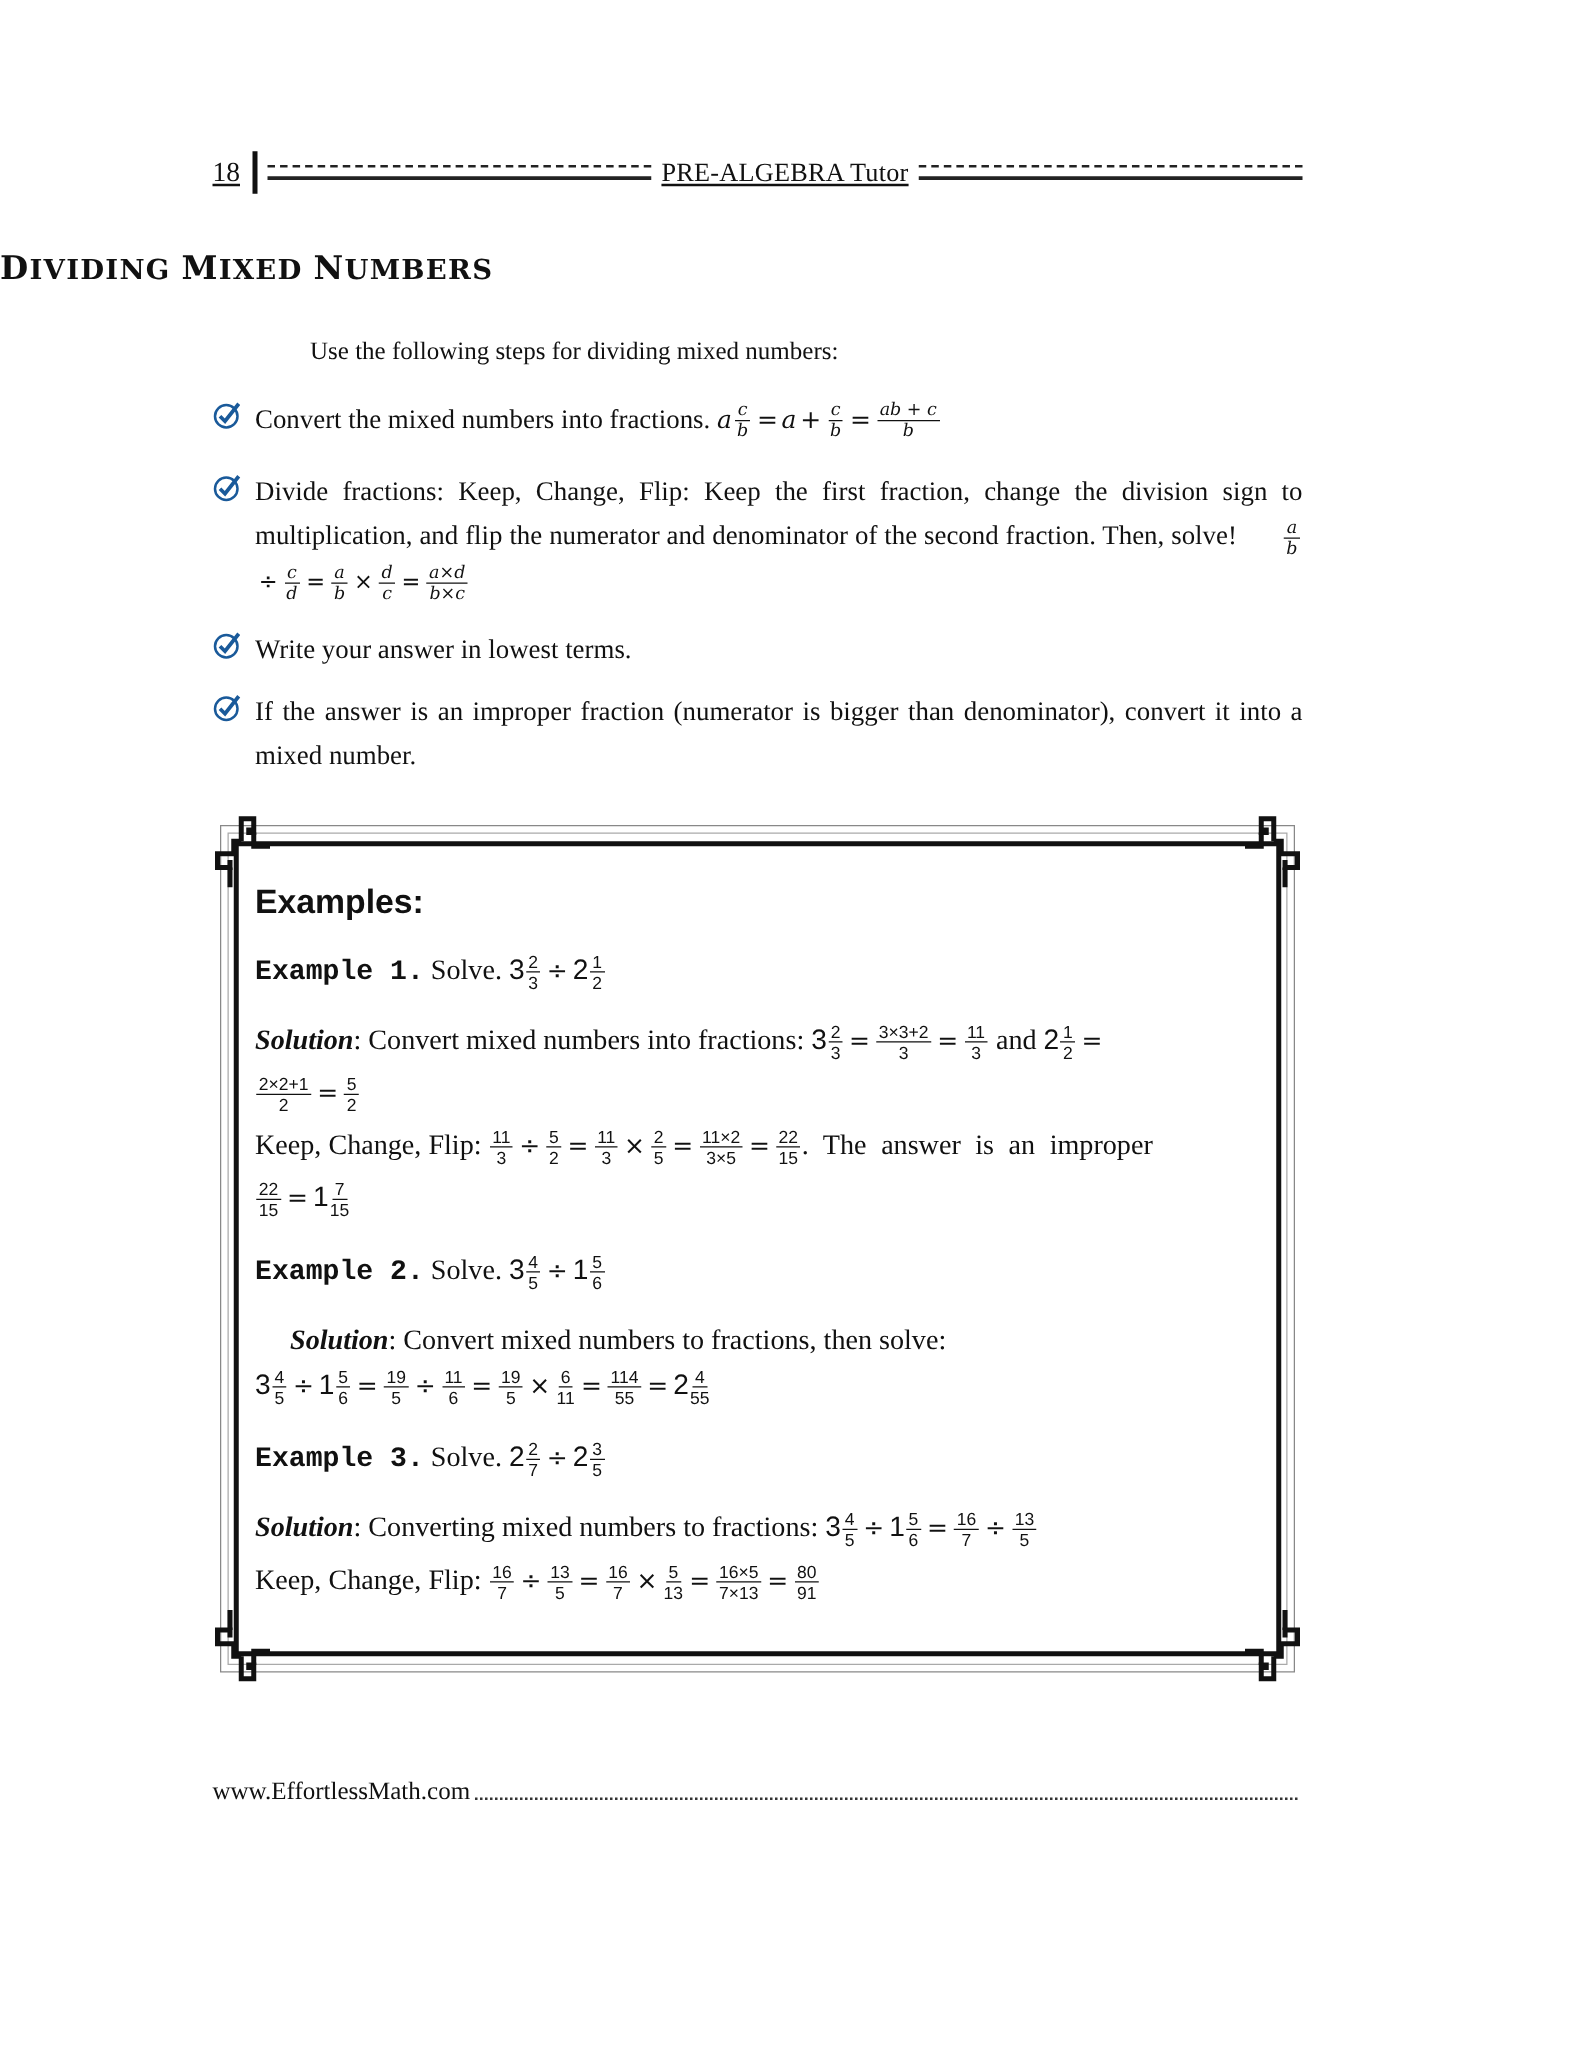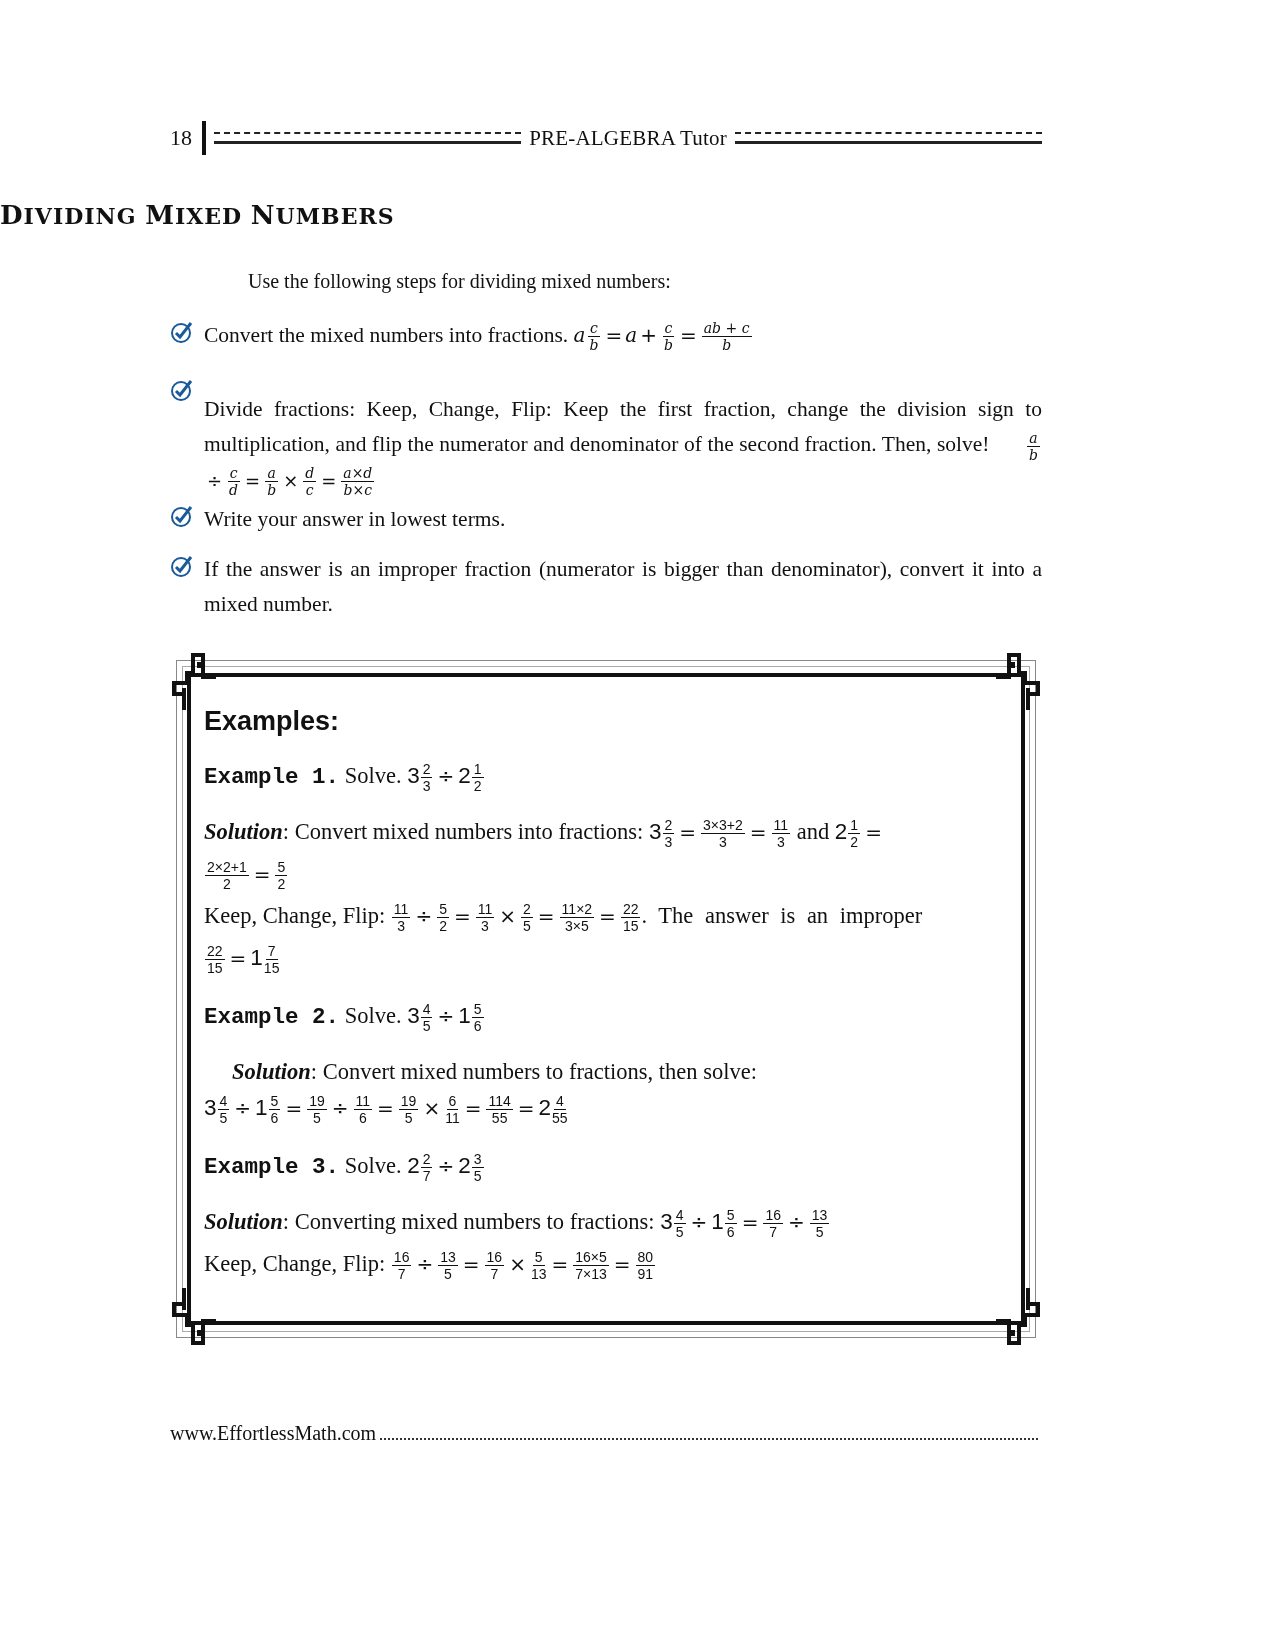--- a/index.html
+++ b/index.html
@@ -1,18 +1,18 @@
 <!DOCTYPE html>
 <html><head>
 <meta charset="utf-8">
 <style>
   html, body { margin:0; padding:0; background:#fff; }
   body { width:1275px; height:1650px; position:relative; overflow:hidden;
          font-family:"DejaVu Serif", serif; color:#111; }
-  .header { position:absolute; left:170px; top:118px; width:872px; height:40px; display:flex; align-items:center; }
+  .header { position:absolute; left:170px; top:118px; width:872px; height:40px; display:flex; align-items:center;text-decoration:underline; }
   .header .pnum { font-size:22px; font-family:"Liberation Serif", serif; width:28px; }
   .header .vbar { width:4px; height:34px; background:#111; margin:0 8px 0 4px; }
   .header .rule { flex:1; height:7px; border-top:2px dashed #222; border-bottom:3px solid #222; }
   .header .title { font-size:21px; font-family:"Liberation Serif", serif; padding:0 8px; letter-spacing:0.2px; }
 
   .h1 { position:absolute; left:0; width:1275px; top:200px; 
         font-family:"DejaVu Serif", serif; font-weight:bold; font-size:22px; letter-spacing:1px; }
   .h1 .big { font-size:26px; }
 
   .intro { position:absolute; left:201px; top:270px; font-size:20px; font-family:"Liberation Serif", serif;margin-left:47px; }
@@ -83,21 +83,21 @@
         </span>
     </span>
   </div>
 </div>
 
 <div class="bullet" style="top:376px;">
   <svg class="chk" viewBox="0 0 24 24">
     <circle cx="11" cy="13" r="9" fill="none" stroke="#1a5a9a" stroke-width="2"></circle>
     <path d="M6 13 L10 17 L21 3" fill="none" stroke="#1a5a9a" stroke-width="3"></path>
   </svg>
-  <div class="txt" style="text-align:justify;margin-top:16px;">
+  <div class="txt" style="text-align:justify;">
     <span>Divide fractions: Keep, Change, Flip: Keep the first fraction, change the division sign to multiplication, and flip the numerator and denominator of the second fraction. Then, solve!</span>
     <span class="math" style="font-size:18px; margin-left:30px;">
       <span class="frac">
           <span class="n">a</span>
           <span class="d">b</span>
         </span><span class="op">÷</span><span class="frac">
           <span class="n">c</span>
           <span class="d">d</span>
         </span><span class="op">=</span><span class="frac">
           <span class="n">a</span>

